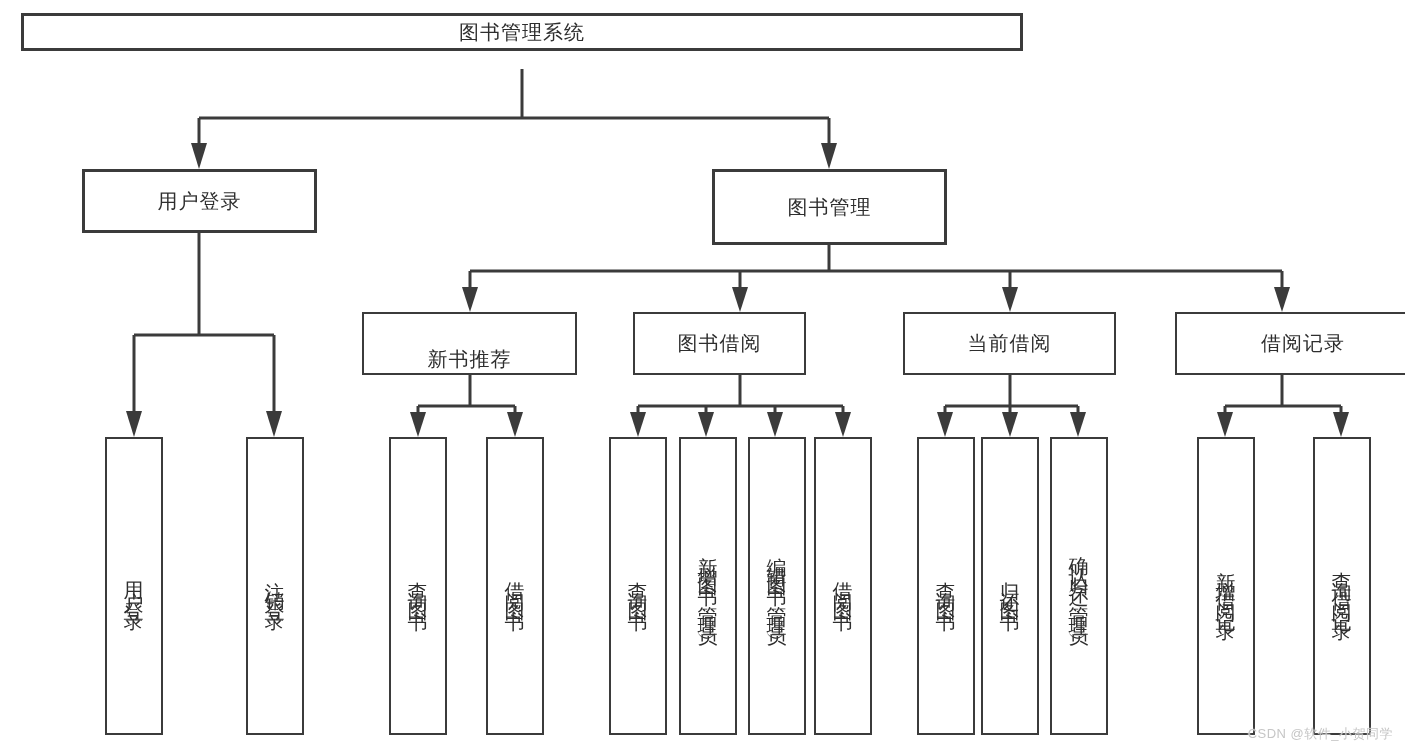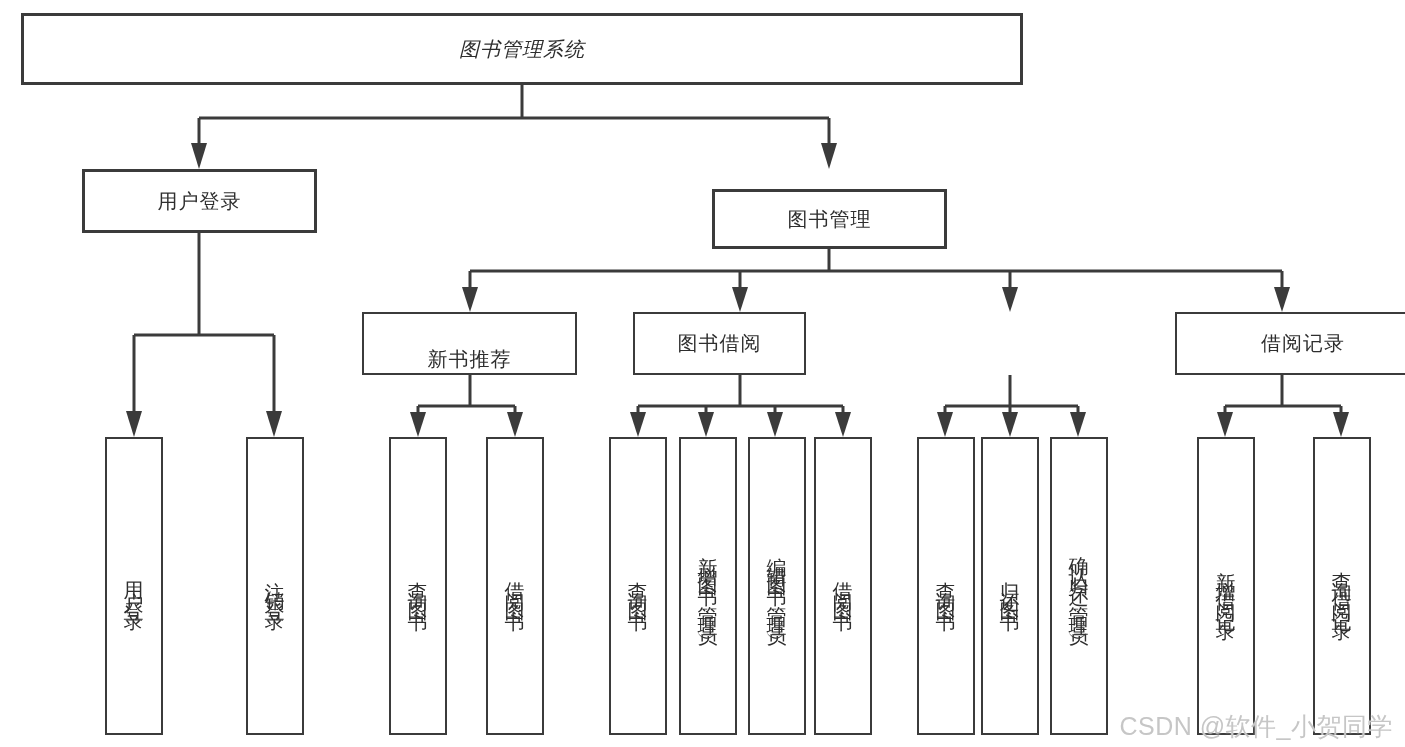--- a/index.html
+++ b/index.html
@@ -31,24 +31,24 @@
     color:var(--text);
     box-sizing:border-box;
   }
   .node.heavy{border-width:3px;}
   .hlabel{
     font-size:20px;
     letter-spacing:1px;
     white-space:nowrap;
   }
   
-  .root{left:21px;top:13px;width:1002px;height:72px;font-style:italic;}
+  .root{left:21px;top:13px;width:1002px;height:38px;}
   
   .l2a{left:82px;top:169px;width:235px;height:64px;}
-  .l2b{left:712px;top:169px;width:235px;height:60px;margin-top:20px;}
+  .l2b{left:712px;top:169px;width:235px;height:76px;}
   
   .l3a{left:362px;top:312px;width:215px;height:63px;align-items:flex-end;}
   .l3b{left:633px;top:312px;width:173px;height:63px;}
   .l3c{left:903px;top:312px;width:213px;height:63px;}
   .l3d{left:1175px;top:312px;width:256px;height:63px;}
   
   .vbox{
     top:437px;width:58px;height:298px;
   }
   .vtext{
@@ -61,21 +61,21 @@
   }
   .b1{left:105px;}  .b2{left:246px;}
   .b3{left:389px;}  .b4{left:486px;}
   .b5{left:609px;}  .b6{left:679px;}  .b7{left:748px;}  .b8{left:814px;}
   .b9{left:917px;}  .b10{left:981px;} .b11{left:1050px;}
   .b12{left:1197px;}.b13{left:1313px;}
   .watermark{
     position:absolute;
     right:12px;
     bottom:4px;
-    font-size:25px;
+    font-size:13px;
     color:var(--wm);
     letter-spacing:0.5px;
     z-index:10;
     text-shadow:0 0 2px rgba(255,255,255,0.9);
     white-space:nowrap;
   }
 </style>
 </head>
 <body>
 
@@ -164,20 +164,23 @@
   <div class="node heavy l2b">
     <span class="hlabel">图书管理</span>
   </div>
 
   <div class="node l3a">
     <span class="hlabel">新书推荐</span>
   </div>
   <div class="node l3b">
     <span class="hlabel">图书借阅</span>
   </div>
+  <div class="node l3c">
+    <span class="hlabel">当前借阅</span>
+  </div>
   <div class="node l3d">
     <span class="hlabel">借阅记录</span>
   </div>
 
   <div class="node vbox b1">
     <span class="vtext">用户登录</span>
   </div>
   <div class="node vbox b2">
     <span class="vtext">注销登录</span>
   </div>

